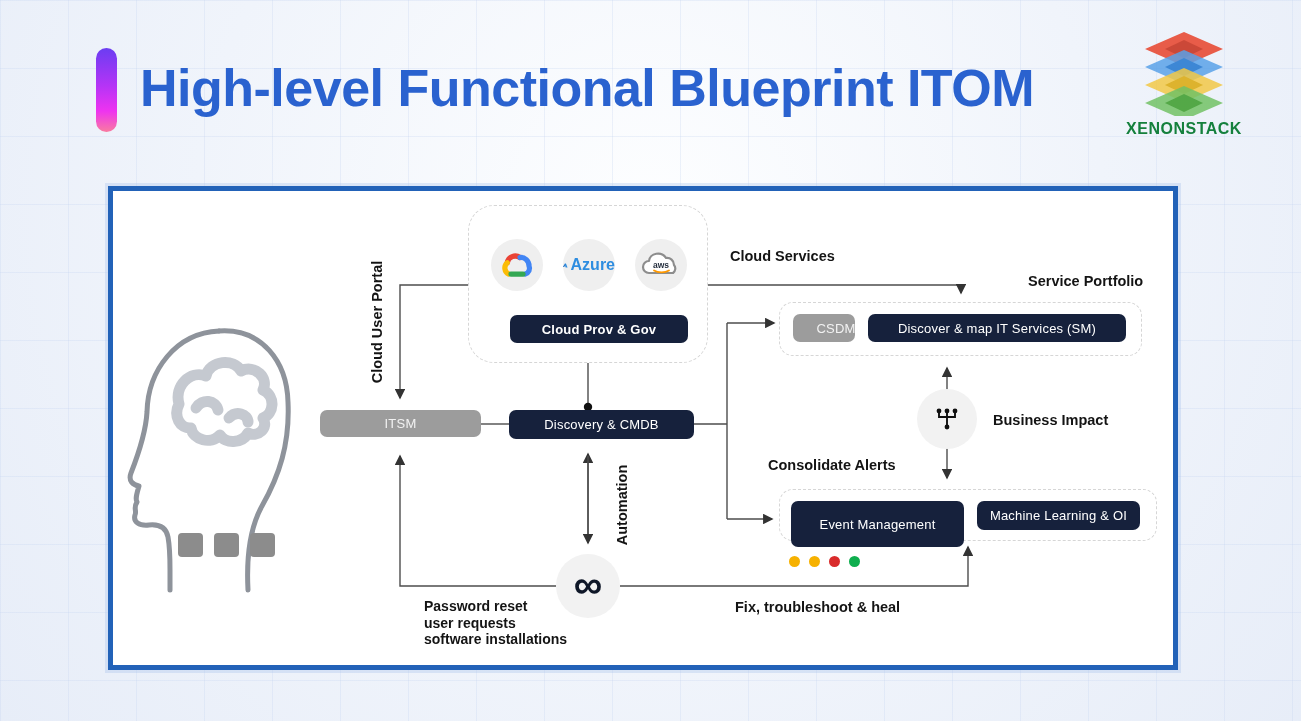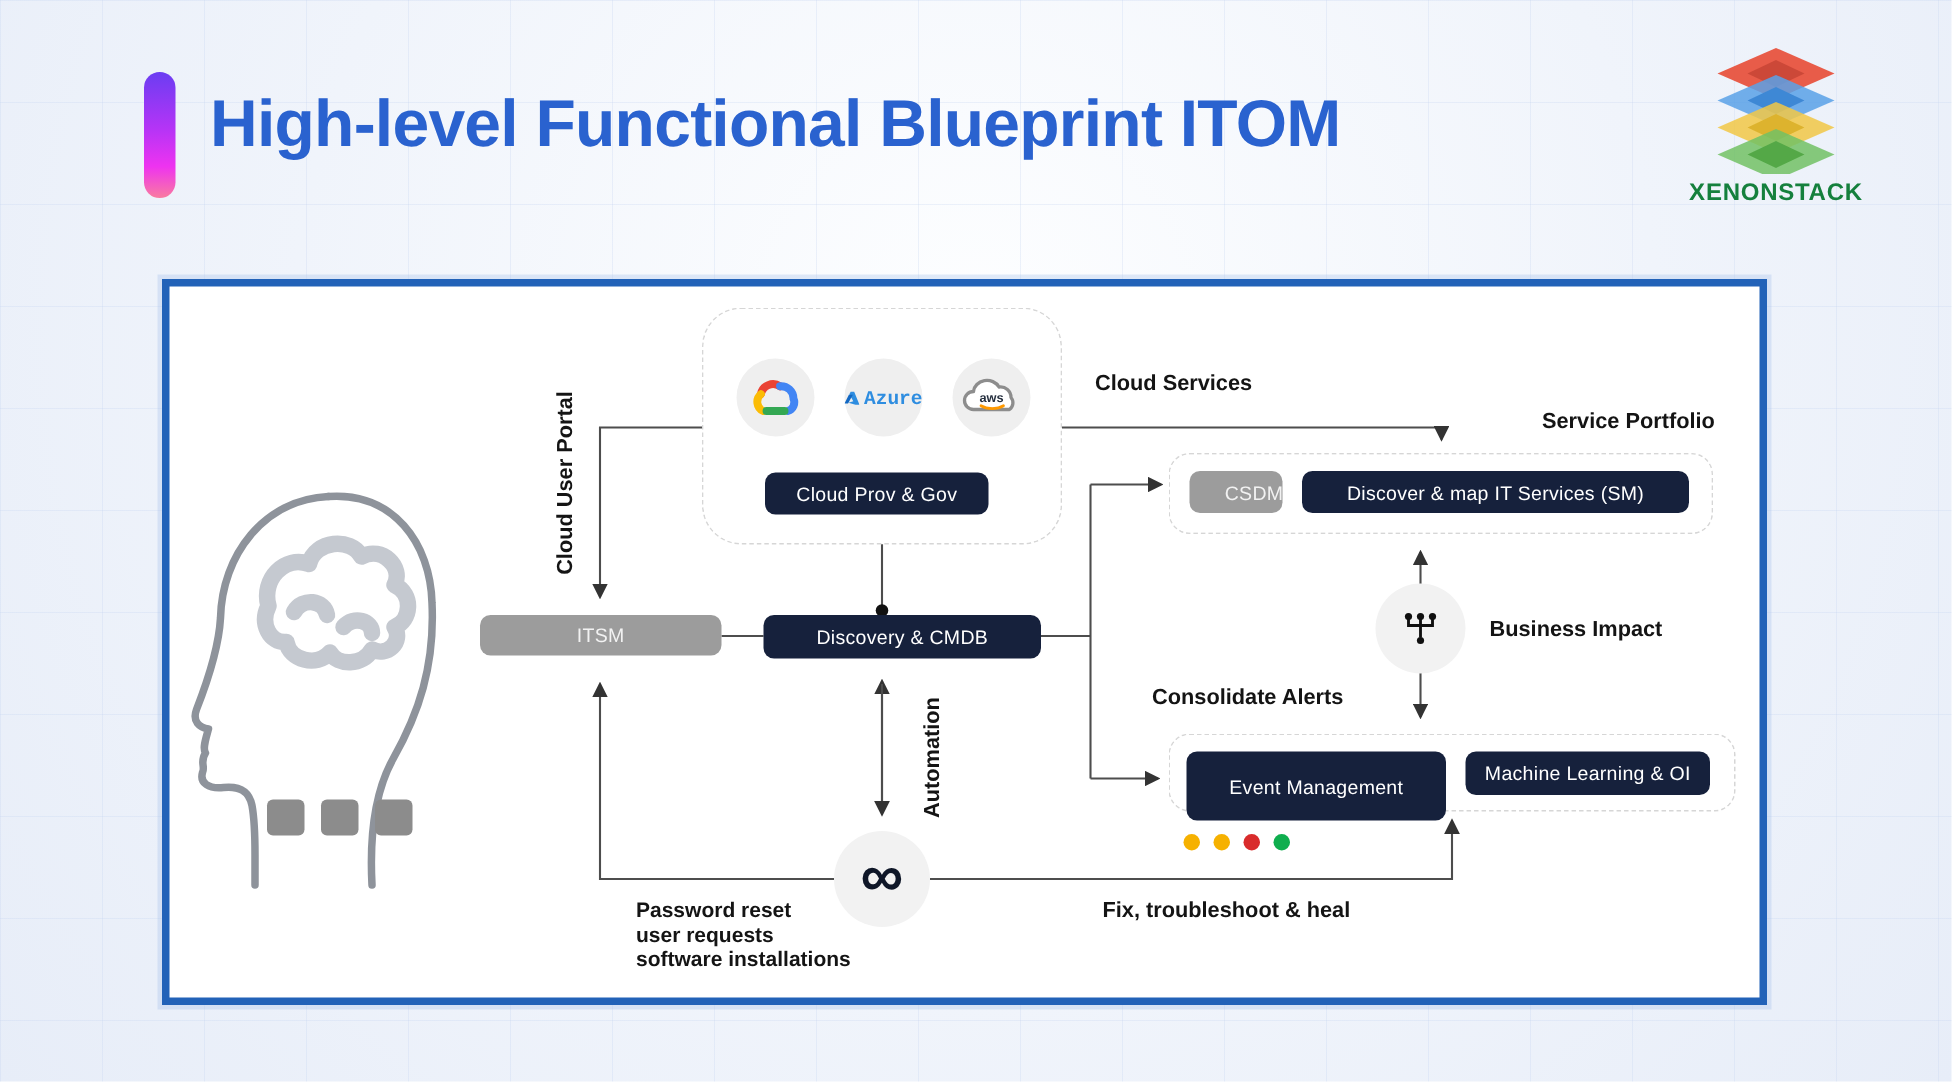--- a/index.html
+++ b/index.html
@@ -10,21 +10,21 @@
       linear-gradient(rgba(198,212,240,.30) 1px, transparent 1px) 0 0/68px 68px,
       linear-gradient(90deg, rgba(198,212,240,.30) 1px, transparent 1px) 0 0/68px 68px,
       radial-gradient(circle at 50% 30%, #fdfeff 0%, #f0f4fb 55%, #e7edf8 100%);
     position:relative;
   }
   .abs { position:absolute; }
 
   
   .accent-pill { left:96px; top:48px; width:21px; height:84px; border-radius:11px;
     background:linear-gradient(180deg,#6b3df2 0%,#b534f6 45%,#ee33f0 75%,#f97ba0 100%); }
-  .page-title { left:140px; top:58px; font-size:44px; font-weight:700; color:#2a62cf; letter-spacing:-0.5px; }
+  .page-title { left:140px; top:58px; font-size:52px; font-weight:700; color:#2a62cf; letter-spacing:-0.5px; }
   .logo-wrap { left:1104px; top:30px; width:160px; text-align:center; }
   .logo-wrap svg { display:block; margin:0 auto; }
   .logo-text { font-size:16px; font-weight:700; color:#15803d; letter-spacing:0.5px; margin-top:4px; }
 
   
   .frame { left:108px; top:186px; width:1070px; height:484px; background:#ffffff;
     box-shadow: inset 0 0 0 5px #2262b8, 0 0 0 3px rgba(170,195,235,.35); }
   .frame .layer { position:absolute; inset:0; }
 
   
@@ -142,30 +142,30 @@
         <path d="M28,8 A11,11 0 0 1 40,19 A8,8 0 0 1 35,30" stroke="#4285f4" stroke-width="7"></path>
         <path d="M11,15 A9,9 0 0 0 13,30" stroke="#fbbc05" stroke-width="7"></path>
         <path d="M16,30 H32" stroke="#34a853" stroke-width="7"></path>
       </svg>
     </div>
     <div class="prov-circle" style="left:94px; top:33px;">
       <svg width="17" height="15" viewBox="0 0 17 15">
           <polygon points="7,0 11,0 17,15 12.5,15 4.5,12.5 10,11 5.5,3" fill="#2e8de0"></polygon>
           <polygon points="5,3.5 0,13.5 4,13.5 9.5,3.5" fill="#1268c3"></polygon>
         </svg>
-      <span style="font-size:13px; font-weight:600; color:#2e8de0; margin-left:3px;font-family:Liberation Mono, monospace;">Azure</span>
+      <span style="font-size:16px; font-weight:600; color:#2e8de0; margin-left:3px;">Azure</span>
     </div>
     <div class="prov-circle" style="left:166px; top:33px;">
       <svg width="42" height="30" viewBox="0 0 42 30">
         <path d="M9,23 A6,6 0 0 1 9,11 A9,8 0 0 1 26,8 A7,7 0 0 1 34,15 A5.5,5.5 0 0 1 33,23 Z" fill="#ffffff" stroke="#8d8d8d" stroke-width="2.2" stroke-linejoin="round"></path>
         <text x="21" y="18" font-size="8.5" font-weight="bold" fill="#252f3e" text-anchor="middle" font-family="Liberation Sans, sans-serif">aws</text>
         <path d="M14,20.5 C18,23 25,23 29,20.5" fill="none" stroke="#f90" stroke-width="1.8" stroke-linecap="round"></path>
       </svg>
     </div>
-    <div class="node navy" style="left:41px; top:109px; width:149px; height:28px;">Cloud Prov &amp; Gov</div>
+    <div class="node navy" style="left:41px; top:109px; width:178px; height:28px;font-weight:bold;">Cloud Prov &amp; Gov</div>
   </div>
 
   <div class="node gray" style="left:212px; top:224px; width:161px; height:27px;">ITSM</div>
   <div class="node navy" style="left:401px; top:224px; width:185px; height:29px;">Discovery &amp; CMDB</div>
 
   <div class="dashed-box portfolio-box"></div>
   <div class="node gray" style="left:685px; top:128px; width:62px; height:28px;padding-left:24px;">CSDM</div>
   <div class="node navy" style="left:760px; top:128px; width:258px; height:28px;">Discover &amp; map IT Services (SM)</div>
 
   <div class="dashed-box alerts-box"></div>

